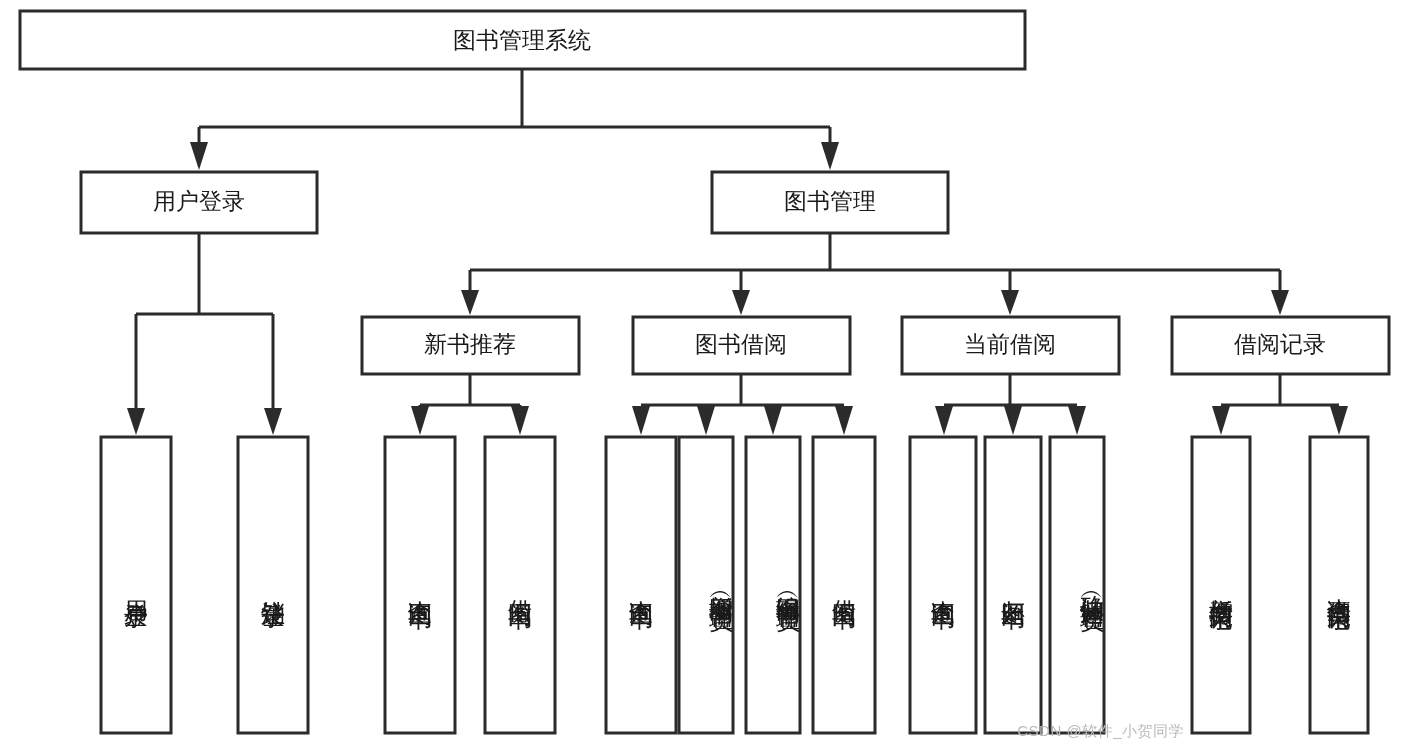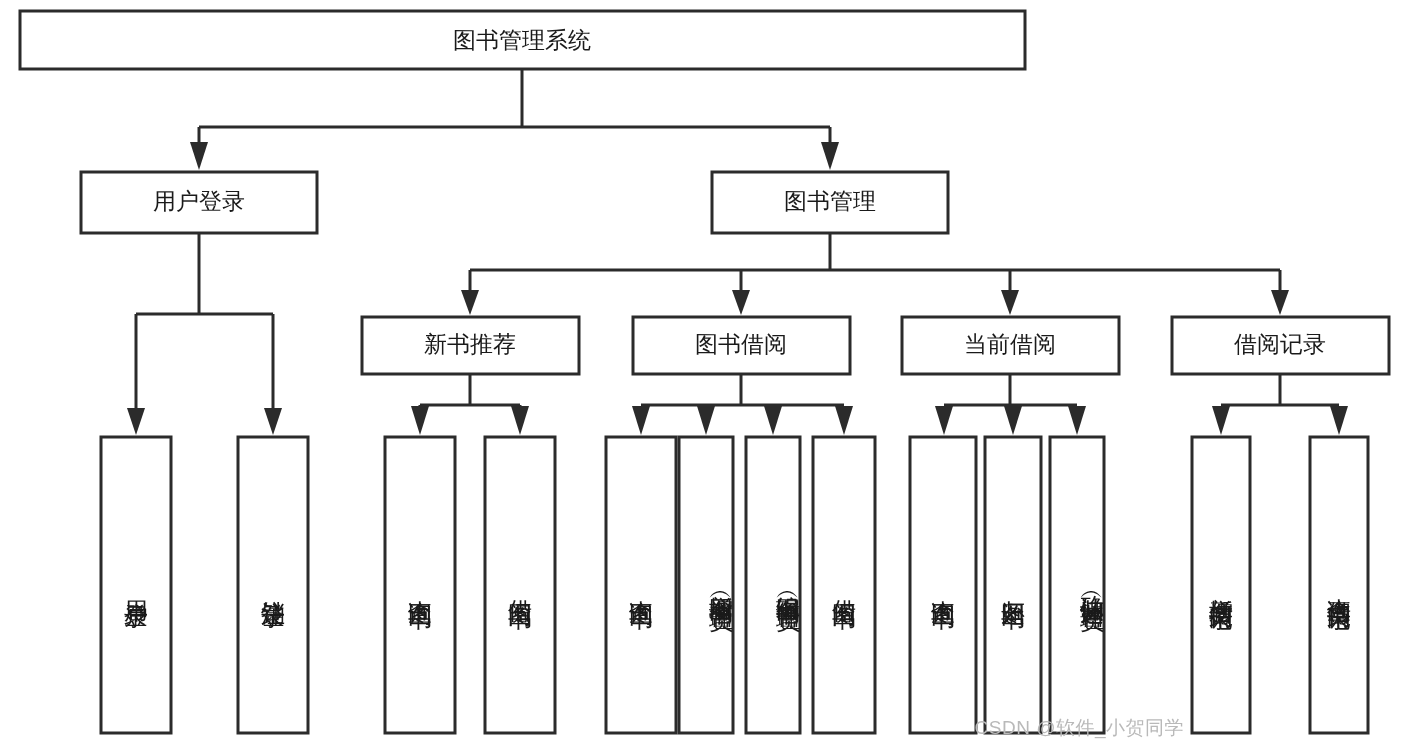--- a/index.html
+++ b/index.html
@@ -64,21 +64,21 @@
     justify-content: center;
     text-align: center;
     pointer-events: none;
     user-select: none;
   }
   .watermark {
     position: absolute;
     right: 12px;
     bottom: 6px;
     font-family: "Liberation Sans", "DejaVu Sans", sans-serif;
-    font-size: 19px;
+    font-size: 15px;
     color: #b9b9b9;
     letter-spacing: 0.5px;
     white-space: nowrap;
   }
 </style>
 </head>
 <body>
 
 <div id="diagram-root">
 

